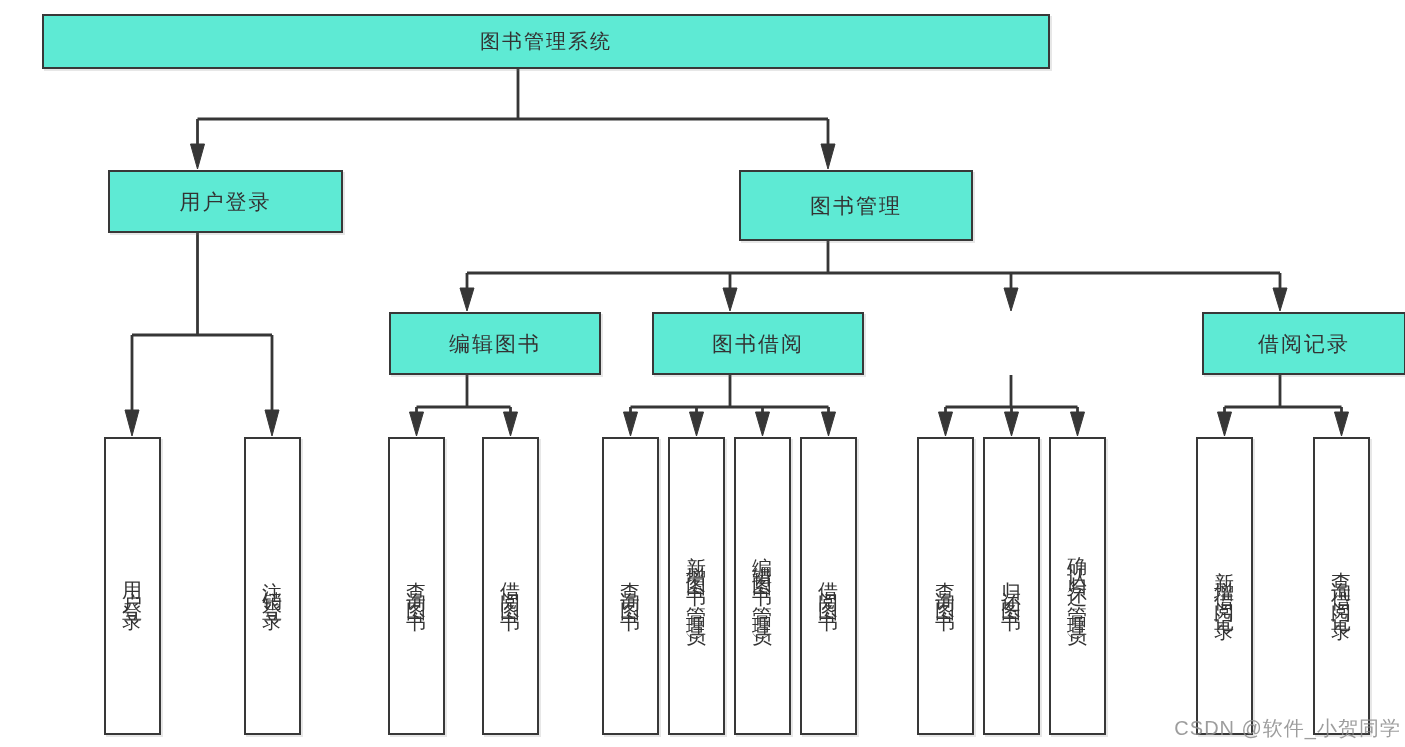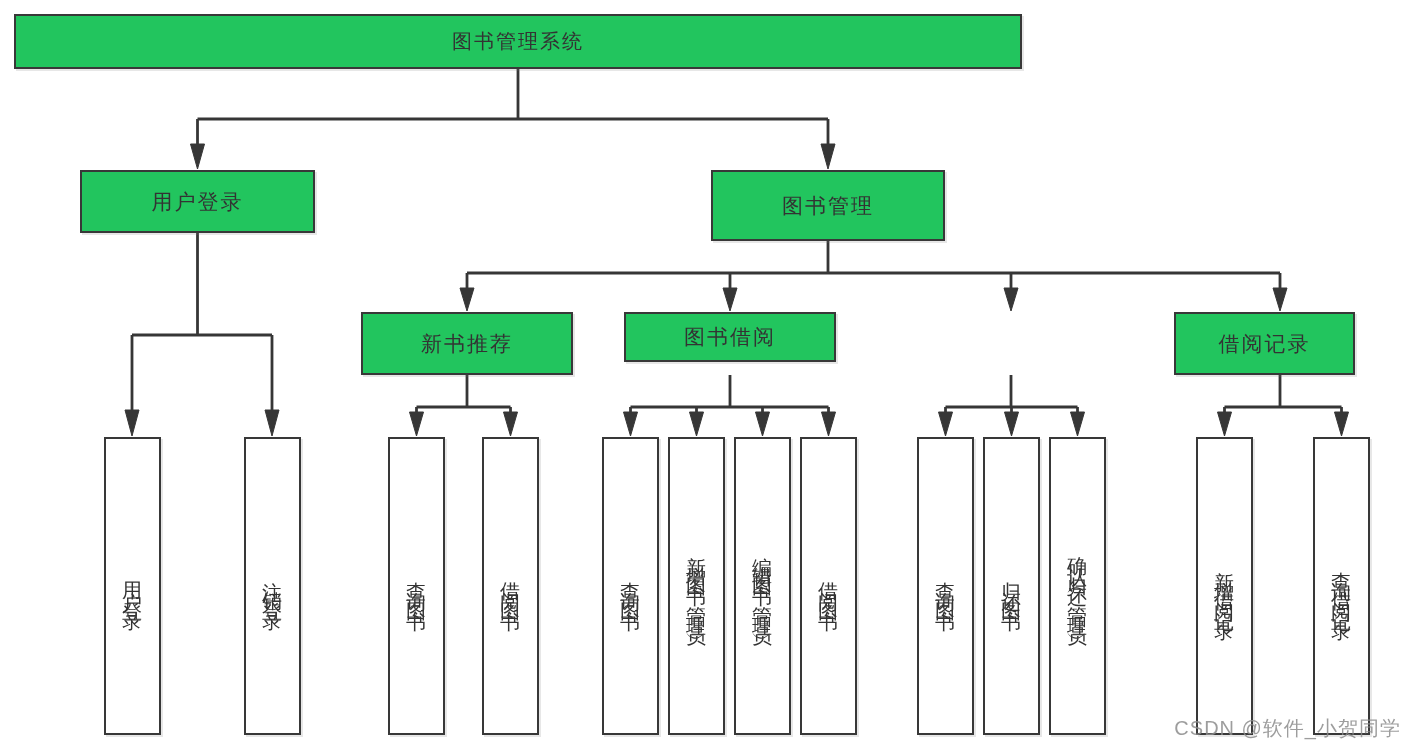--- a/index.html
+++ b/index.html
@@ -4,24 +4,25 @@
 <style>
   html,body{margin:0;padding:0;background:#ffffff;}
   .canvas{
     position:relative;width:1405px;height:747px;background:#ffffff;overflow:hidden;
     font-family:"Liberation Sans","DejaVu Sans",sans-serif;color:#333333;
   }
   .connector-layer{position:absolute;left:0;top:0;width:1405px;height:747px;}
   .connector-layer path{stroke:#363636;stroke-width:2.8;fill:none;}
   .connector-layer polygon{fill:#363636;stroke:#363636;stroke-width:1;}
   .hbox{
-    position:absolute;box-sizing:border-box;background:#22c55e;border:2px solid #383838;
+    position:absolute;box-sizing:border-box;background:#5eead4;border:2px solid #383838;
     display:flex;align-items:center;justify-content:center;
     font-size:21px;letter-spacing:2px;box-shadow:2px 2px 0 rgba(120,120,120,0.18);
     z-index:2;
+    margin-left:28px;
   }
   .hbox.root{font-size:20px;}
   .vbox{
     position:absolute;box-sizing:border-box;background:#ffffff;border:2px solid #383838;
     width:57px;height:298px;top:437px;
     display:flex;align-items:center;justify-content:center;
     box-shadow:2px 2px 0 rgba(120,120,120,0.18);
     z-index:2;
   }
   .vbox span{
@@ -119,26 +120,26 @@
   </div>
 
   <div class="hbox" style="left:80px;top:170px;width:235px;height:63px;">
     <span>用户登录</span>
   </div>
   <div class="hbox" style="left:711px;top:170px;width:234px;height:71px;">
     <span>图书管理</span>
   </div>
 
   <div class="hbox" style="left:361px;top:312px;width:212px;height:63px;">
-    <span>新书推荐</span>
+    <span>编辑图书</span>
   </div>
-  <div class="hbox" style="left:624px;top:312px;width:212px;height:50px;">
+  <div class="hbox" style="left:624px;top:312px;width:212px;height:63px;">
     <span>图书借阅</span>
   </div>
-  <div class="hbox" style="left:1174px;top:312px;width:181px;height:63px;">
+  <div class="hbox" style="left:1174px;top:312px;width:204px;height:63px;">
     <span>借阅记录</span>
   </div>
 
   <div class="vbox" style="left:104px;">
     <span>用户登录</span>
   </div>
   <div class="vbox" style="left:244px;">
     <span>注销登录</span>
   </div>
   <div class="vbox" style="left:388px;">

